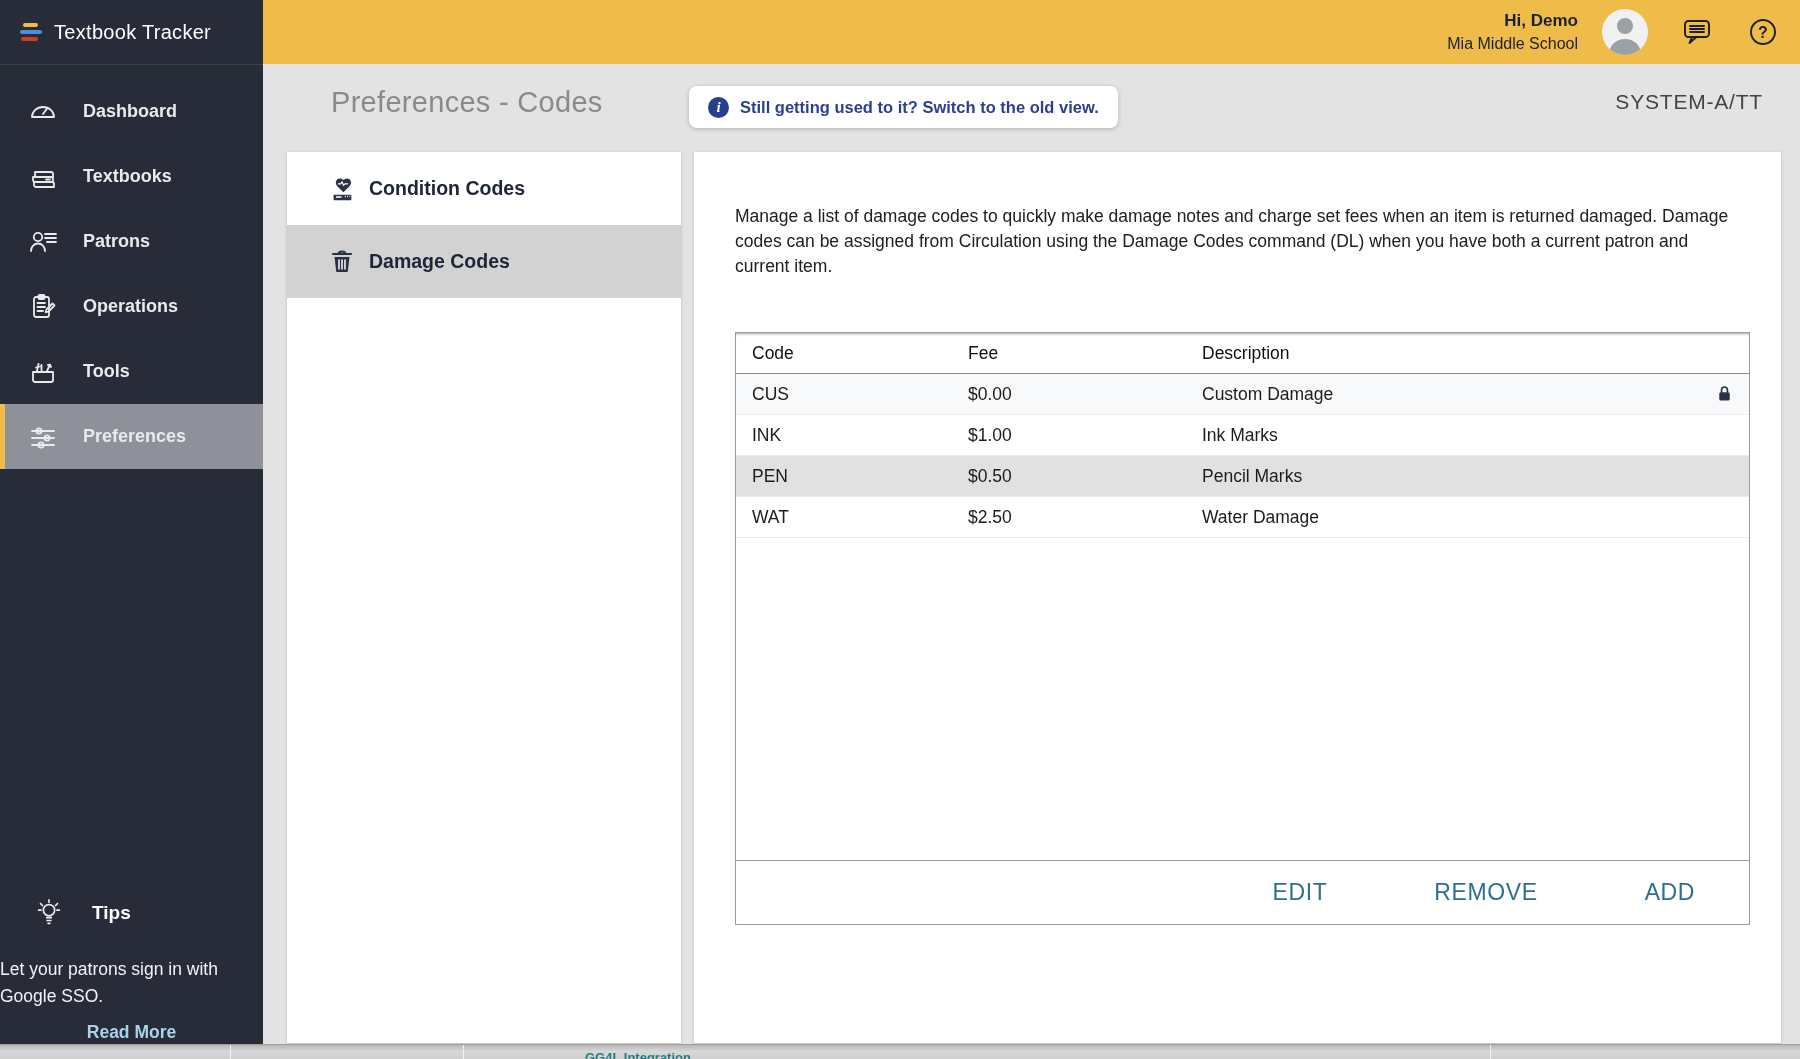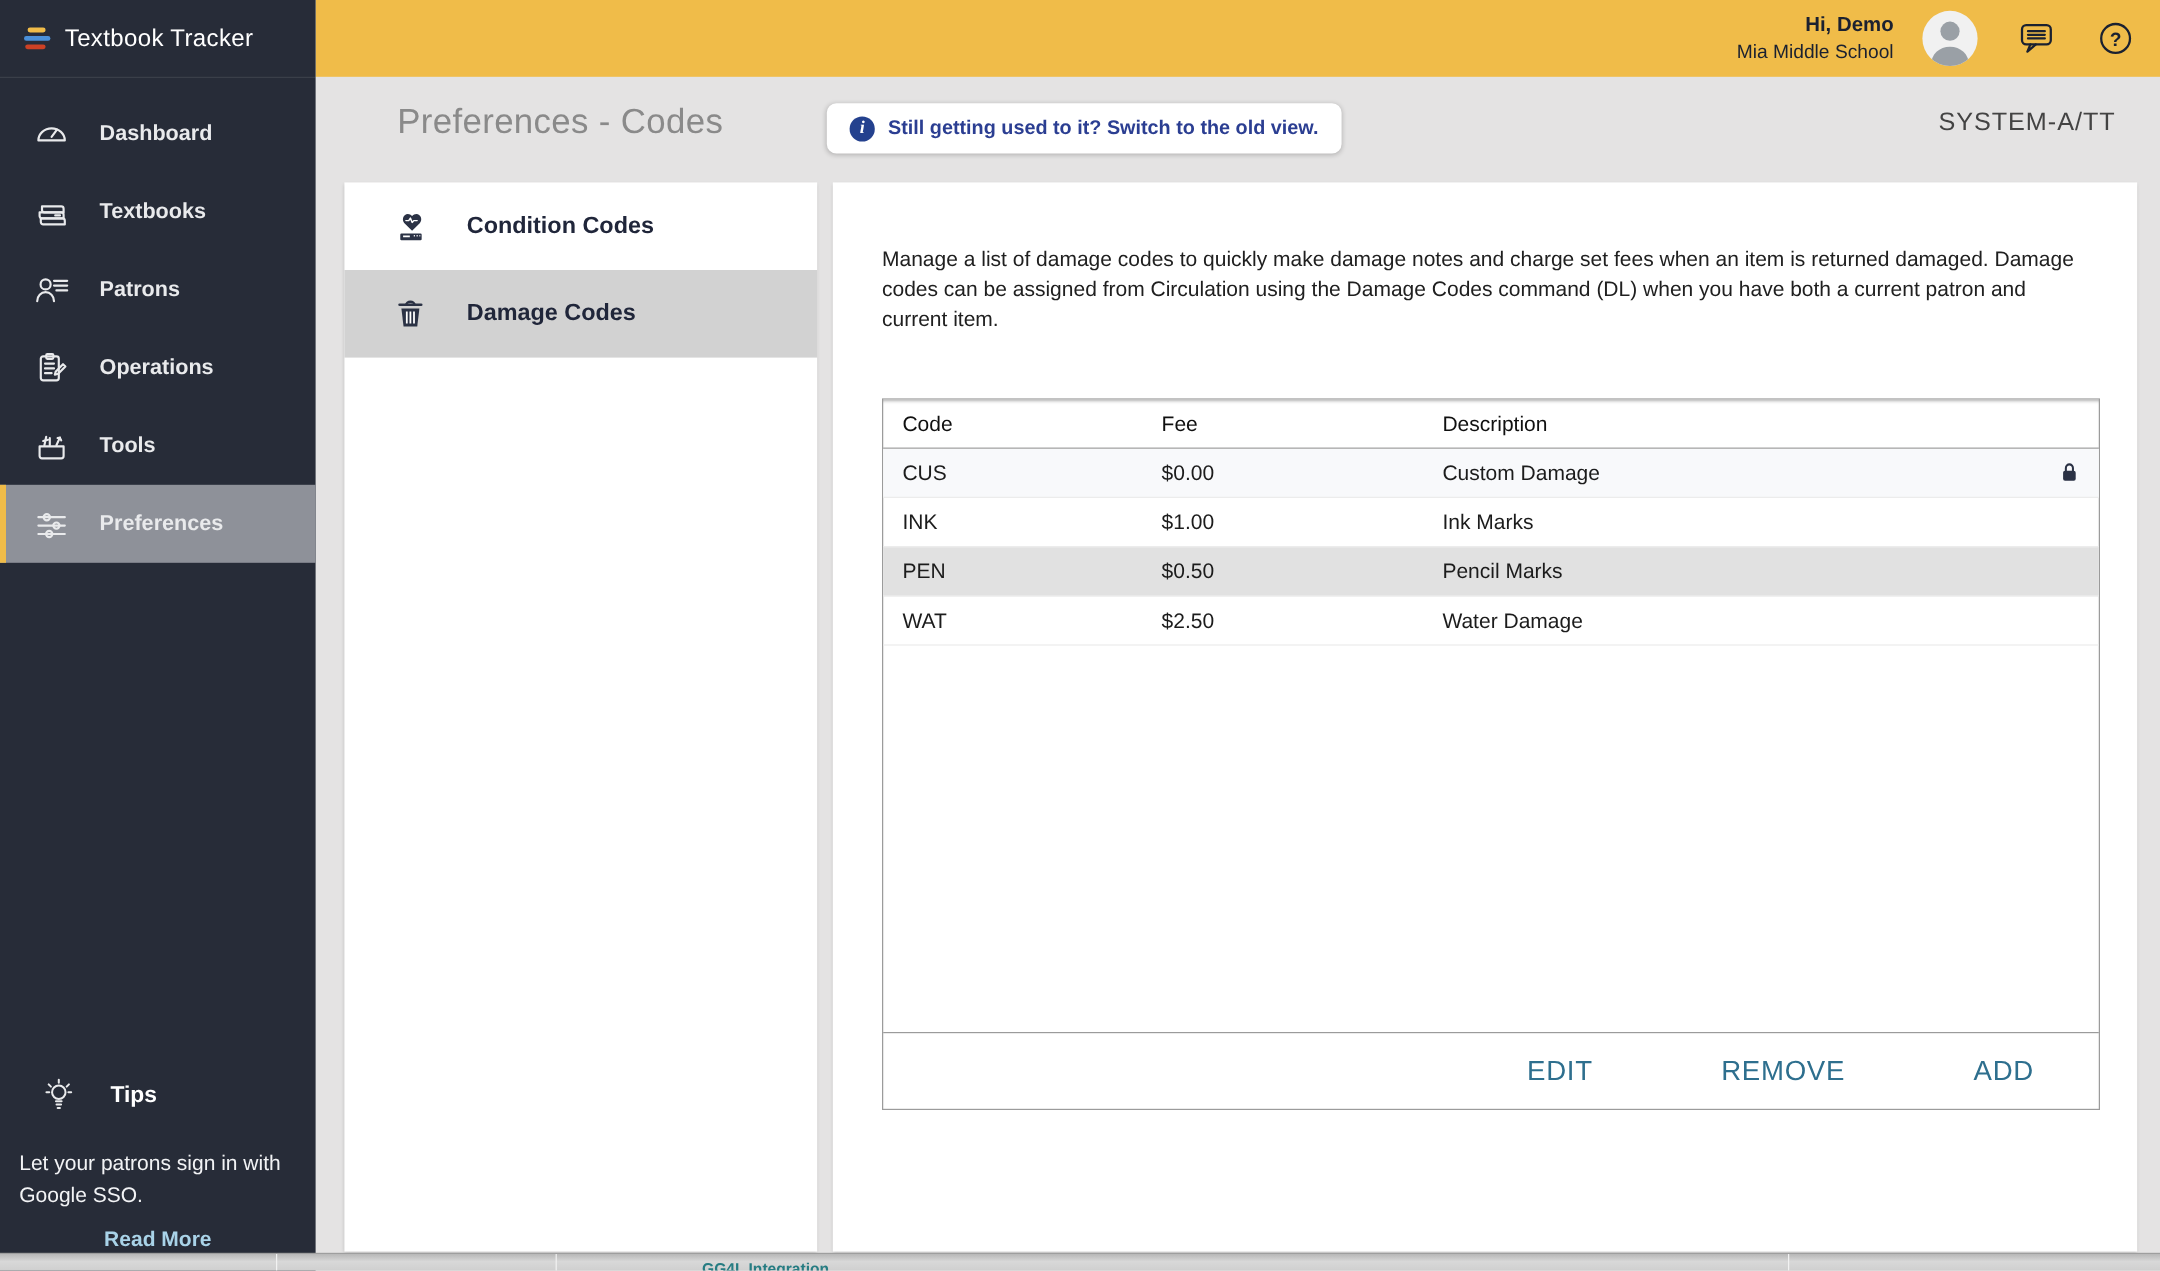--- a/index.html
+++ b/index.html
@@ -16,21 +16,21 @@
   .logo-title{color:#ffffff;font-size:20px;letter-spacing:.3px;}
   .nav{margin-top:14px;}
   .nav-item{height:65px;display:flex;align-items:center;padding-left:26px;gap:23px;
             color:#e9eaec;font-size:18px;font-weight:600;cursor:pointer;}
   .nav-item.selected{background:#8e9199;border-left:5px solid #f0bc49;padding-left:21px;}
   .nav-icon{width:34px;height:34px;display:flex;align-items:center;justify-content:center;flex:0 0 34px;}
   .nav-icon svg{stroke:#e9eaec;fill:none;stroke-width:1.8;stroke-linecap:round;stroke-linejoin:round;}
   .tips{position:absolute;left:0;bottom:16px;width:263px;}
   .tips-head{display:flex;align-items:center;gap:26px;padding-left:32px;margin-bottom:26px;}
   .tips-head .label{color:#fff;font-size:19px;font-weight:700;}
-  .tips-text{padding:0 16px;color:#f2f3f5;font-size:17.5px;line-height:1.55;}
+  .tips-text{padding:0 0;color:#f2f3f5;font-size:17.5px;line-height:1.55;}
   .read-more{text-align:center;margin-top:12px;color:#a9d3e8;font-size:17.5px;font-weight:700;cursor:pointer;}
 
   
   .topbar{position:absolute;left:263px;top:0;width:1537px;height:64px;background:#f0bc49;
           display:flex;align-items:center;justify-content:flex-end;}
   .user-block{text-align:right;color:#1b2130;margin-right:24px;line-height:1.35;}
   .user-block .greet{font-size:17px;font-weight:800;}
   .user-block .school{font-size:16px;}
   .avatar{width:46px;height:46px;border-radius:50%;background:#f1f1f1;overflow:hidden;
           display:flex;align-items:flex-end;justify-content:center;cursor:pointer;}
@@ -46,21 +46,21 @@
           padding:0 19px;cursor:pointer;}
   .banner-text{color:#2b3e92;font-size:16.5px;font-weight:700;}
   .info-circle{width:21px;height:21px;border-radius:50%;background:#24418e;color:#fff;
                display:flex;align-items:center;justify-content:center;
                font-family:"Liberation Serif",serif;font-style:italic;font-weight:700;font-size:15px;}
   .system-label{position:absolute;right:37px;top:26px;font-size:21px;color:#434343;letter-spacing:.8px;margin-left:40px;}
 
   
   .subpanel{position:absolute;left:287px;top:152px;width:394px;height:891px;background:#fff;
             box-shadow:0 1px 3px rgba(0,0,0,.18);}
-  .menu-item{height:73px;display:flex;align-items:center;gap:32px;padding-left:40px;
+  .menu-item{height:73px;display:flex;align-items:center;gap:12px;padding-left:40px;
              font-size:19.5px;color:#20263a;font-weight:600;cursor:pointer;}
   .menu-item.selected{background:#d2d2d2;}
   .menu-icon{width:30px;height:34px;display:flex;align-items:center;justify-content:center;flex:0 0 30px;}
 
   .mainpanel{position:absolute;left:694px;top:152px;width:1087px;height:891px;background:#fff;
              box-shadow:0 1px 3px rgba(0,0,0,.18);}
   .description{position:absolute;left:41px;top:52px;width:1000px;font-size:17.5px;color:#202020;line-height:1.44;}
 
   
   .table{position:absolute;left:41px;top:180px;width:1013px;height:591px;background:#fff;

